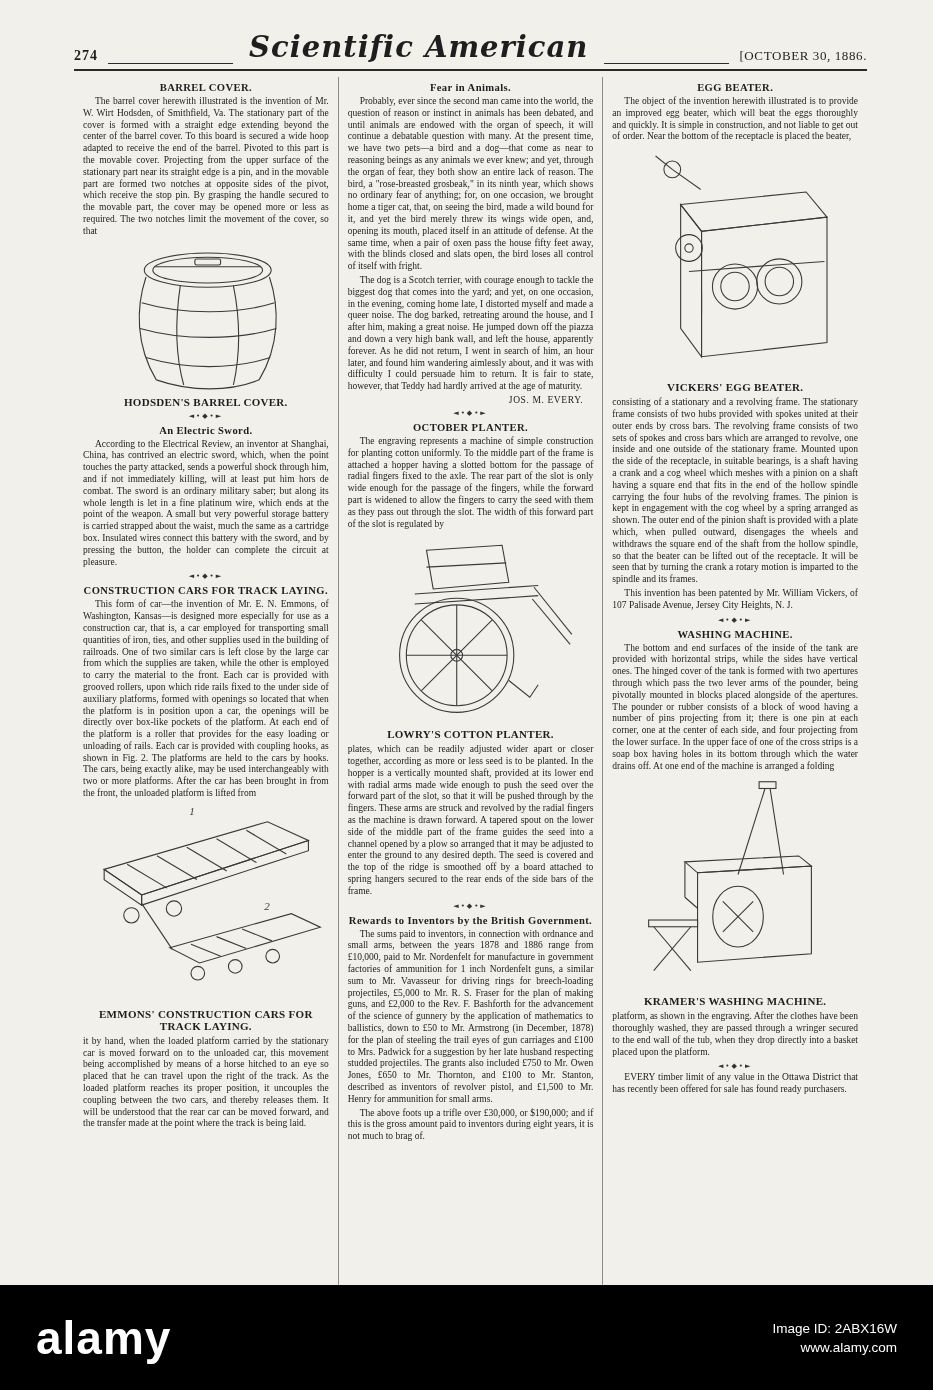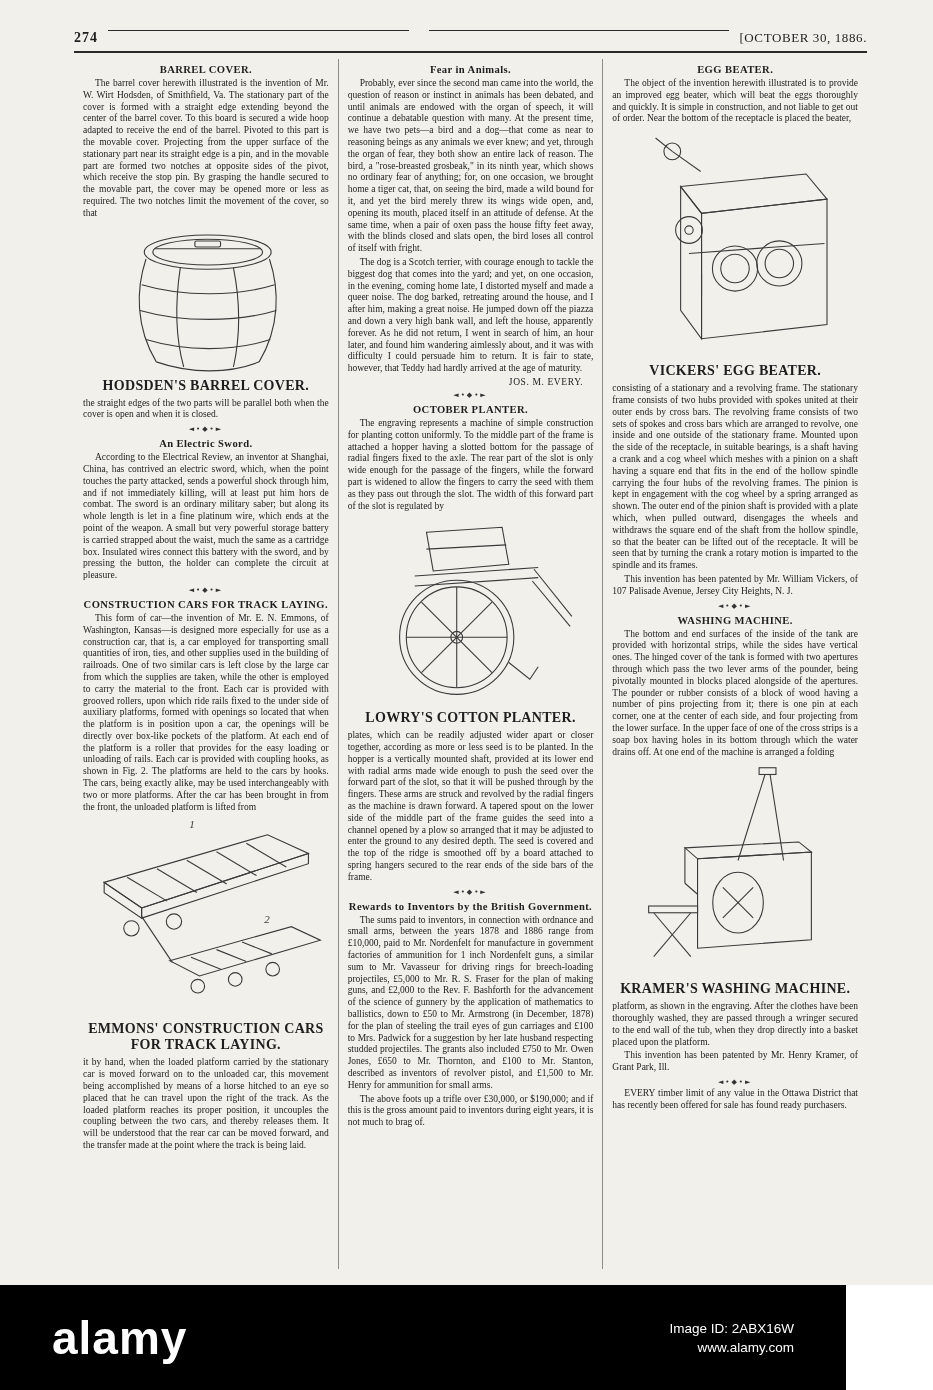--- a/index.html
+++ b/index.html
@@ -10,21 +10,21 @@
     font-family: "Liberation Serif", serif;
   }
   .paper {
     position: relative;
     width: 933px; height: 1285px;
     background: #f2f0ea;
     color: #1e1e1e;
     overflow: hidden;
   }
   .header {
-    display: flex; align-items: flex-start;
+    display: flex; align-items: flex-end;
     margin: 30px 66px 0 74px;
     border-bottom: 2px solid #2a2a2a;
     padding-bottom: 5px;
   }
   .page-number { font-size: 14px; font-weight: bold; letter-spacing: 1px; }
   .header .rule { flex: 1; border-top: 1px solid #2a2a2a; height: 0; margin: 0 10px; }
   .masthead {
     font-family: "DejaVu Serif", serif;
     font-style: italic; font-weight: bold;
     font-size: 29px; letter-spacing: 1px;
@@ -44,48 +44,49 @@
     margin: 5px 0 3px; letter-spacing: 0.4px;
   }
   p.body {
     font-size: 9.5px; line-height: 11.8px; text-align: justify;
     margin: 0 0 2px; text-indent: 12px; color: #222;
   }
   p.body.cont { text-indent: 0; }
   .figure { text-align: center; margin: 3px 0 1px; }
   .figure svg { display: inline-block; }
   .caption {
-    text-align: center; font-size: 14px; font-weight: bold;
+    text-align: center; font-size: 11px; font-weight: bold;
     letter-spacing: 0.3px; margin: 1px 0 4px;
   }
   .ornament {
     text-align: center; font-size: 7px; color: #333;
     margin: 4px 0 2px; letter-spacing: 2px;
     font-family: "DejaVu Sans", sans-serif;
   }
   .signature { text-align: right; font-size: 9.5px; margin: 0 10px 2px 0; letter-spacing: 0.6px; color: #222; }
   .alamy-bar {
-    width: 846px; height: 105px; background: #000;
+    width: 933px; height: 105px; background: #000;
     display: flex; align-items: center; justify-content: space-between;
-    padding: 0 52px;
+    padding: 0 36px;
     font-family: "Liberation Sans", sans-serif;
   }
   .alamy-logo { color: #fff; font-size: 46px; font-weight: bold; letter-spacing: 1px; }
   .alamy-right { color: #fff; text-align: right; font-size: 13.5px; line-height: 19px; }
   .illu { stroke: #3a3a3a; fill: none; stroke-width: 1.3; }
   .illu-label { font-size: 13px; font-style: italic; fill: #3a3a3a; stroke: none; font-family: "Liberation Serif", serif; }
 </style>
 </head>
 <body>
 
 <div class="paper">
 
   <div class="header">
     <span class="page-number">274</span>
     <span class="rule"></span>
+    <span class="masthead">Scientific American</span>
     <span class="rule"></span>
     <span class="issue-date">[OCTOBER 30, 1886.</span>
   </div>
 
   <div class="columns">
 
     <div class="col">
       <section>
         <h3 class="art-title">BARREL COVER.</h3>
         <p class="body">The barrel cover herewith illustrated is the invention of Mr. W. Wirt Hodsden, of Smithfield, Va. The stationary part of the cover is formed with a straight edge extending beyond the center of the barrel cover. To this board is secured a wide hoop adapted to receive the end of the barrel. Pivoted to this part is the movable cover. Projecting from the upper surface of the stationary part near its straight edge is a pin, and in the movable part are formed two notches at opposite sides of the pivot, which receive the stop pin. By grasping the handle secured to the movable part, the cover may be opened more or less as required. The two notches limit the movement of the cover, so that</p>
@@ -101,21 +102,20 @@
               <path d="M52,162 C92,176 138,176 172,162"></path>
               <path d="M35,72 C82,86 146,86 190,72"></path>
               <path d="M33,102 C82,116 146,116 192,102"></path>
               <path d="M40,136 C86,150 142,150 185,136"></path>
               <path d="M80,52 C74,92 74,132 84,168"></path>
               <path d="M142,52 C150,92 150,132 142,168"></path>
             </g>
           </svg>
         </div>
         <div class="caption">HODSDEN'S BARREL COVER.</div>
-        <p class="body cont">the straight edges of the two parts will be parallel both when the cover is open and when it is closed.</p>
       </section>
 
       <div class="ornament">◄•◆•►</div>
 
       <section>
         <h3 class="art-title">An Electric Sword.</h3>
         <p class="body">According to the Electrical Review, an inventor at Shanghai, China, has contrived an electric sword, which, when the point touches the party attacked, sends a powerful shock through him, and if not immediately killing, will at least put him hors de combat. The sword is an ordinary military saber; but along its whole length is let in a fine platinum wire, which ends at the point of the weapon. A small but very powerful storage battery is carried strapped about the waist, much the same as a cartridge box. Insulated wires connect this battery with the sword, and by pressing the button, the holder can complete the circuit at pleasure.</p>
       </section>
 
       <div class="ornament">◄•◆•►</div>
@@ -248,21 +248,20 @@
               <line x1="100" y1="150" x2="136" y2="186"></line>
               <line x1="136" y1="150" x2="100" y2="186"></line>
               <rect x="12" y="172" width="58" height="8"></rect>
               <line x1="18" y1="180" x2="62" y2="232"></line>
               <line x1="62" y1="180" x2="18" y2="232"></line>
             </g>
           </svg>
         </div>
         <div class="caption">KRAMER'S WASHING MACHINE.</div>
         <p class="body cont">platform, as shown in the engraving. After the clothes have been thoroughly washed, they are passed through a wringer secured to the end wall of the tub, when they drop directly into a basket placed upon the platform.</p>
-        <p class="body">This invention has been patented by Mr. Henry Kramer, of Grant Park, Ill.</p>
       </section>
 
       <div class="ornament">◄•◆•►</div>
 
       <p class="body">EVERY timber limit of any value in the Ottawa District that has recently been offered for sale has found ready purchasers.</p>
     </div>
 
   </div>
 </div>
 

